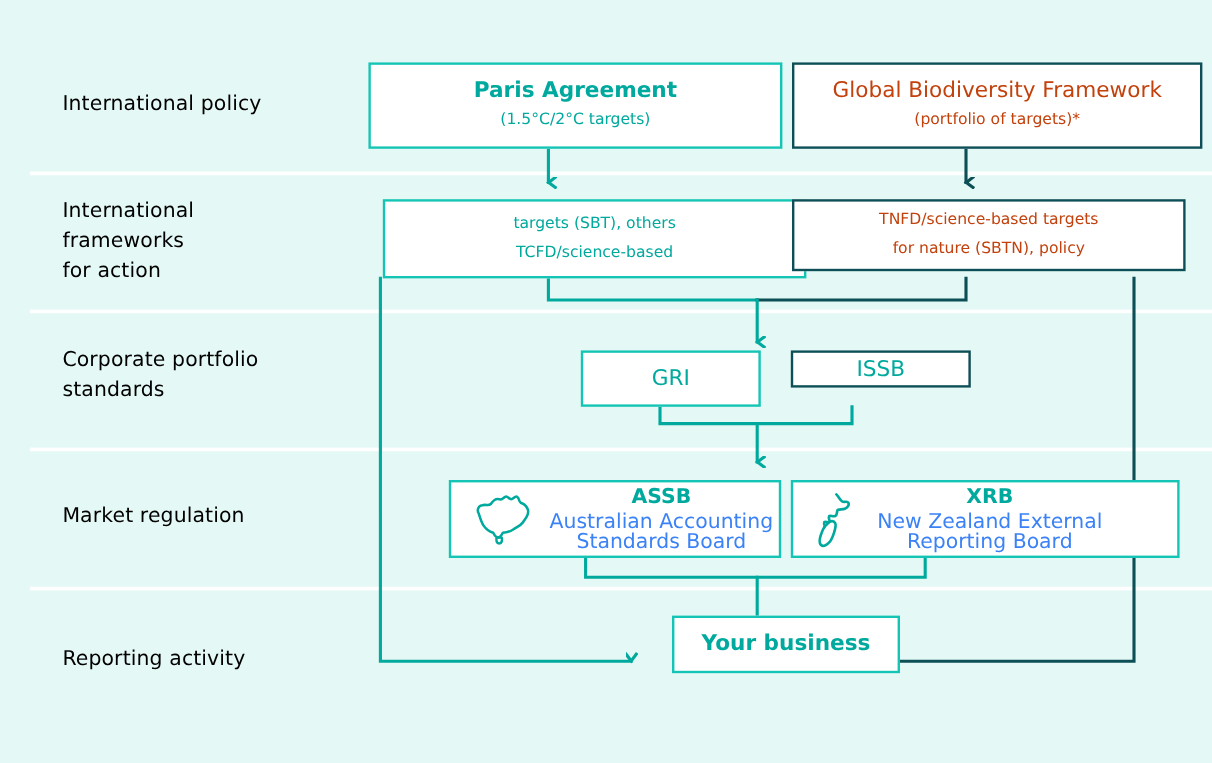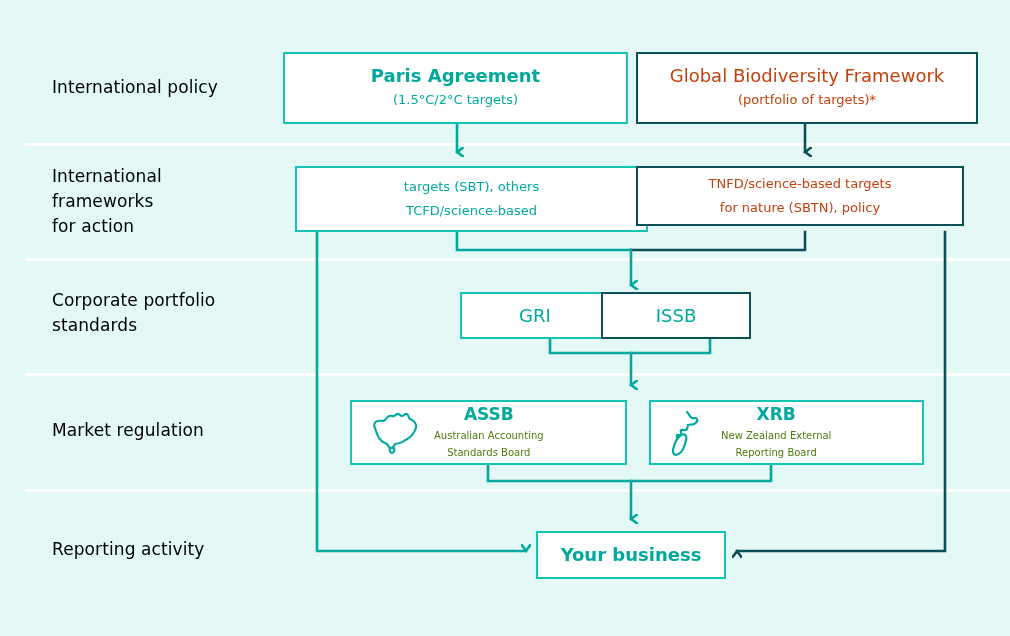--- a/index.html
+++ b/index.html
@@ -19,37 +19,38 @@
     position:absolute;left:52px;
     color:#000000;font-size:17px;line-height:25px;
     letter-spacing:.1px;white-space:pre-line;
   }
 
   
   .box{
     position:absolute;background:#ffffff;box-sizing:border-box;
     display:flex;align-items:center;justify-content:center;
     text-align:center;
+    margin-left:24px;
   }
   .box.teal{border:2.5px solid #14c4b4;}
   .box.dark{border:2.5px solid #0d4f56;}
   .t-teal{color:#00a99d;}
   .t-dark{color:#c2410c;}
   .b-title{font-size:18px;line-height:24px;}
   .b-sub{font-size:13px;line-height:24px;}
   .strong{font-weight:bold;}
 
   .two-line{display:block;}
 
   
   .orgbox{justify-content:flex-start;padding-left:14px;gap:12px;text-align:center;}
   .orgbox svg{flex:0 0 auto;display:block;}
   .org-txt{line-height:1.25;}
   .org-abbr{font-size:17px;font-weight:bold;color:#00a99d;display:block;margin-bottom:1px;}
-  .org-name{font-size:10px;color:#4d7c0f;display:block;white-space:pre-line;line-height:17px;}
+  .org-name{font-size:17px;color:#3b82f6;display:block;white-space:pre-line;line-height:17px;}
 
   
   #wires{position:absolute;left:0;top:0;width:1010px;height:636px;pointer-events:none;}
 </style>
 </head>
 <body>
 
 <div id="stage">
 
   <div class="divider" style="top:143px"></div>
@@ -125,21 +126,21 @@
     <div>
       <span class="b-sub two-line t-dark">TNFD/science-based targets</span>
       <span class="b-sub two-line t-dark">for nature (SBTN), policy</span>
     </div>
   </div>
 
   <div class="box teal" style="left:460px;top:292px;width:150px;height:47px">
     <span class="b-title t-teal">GRI</span>
   </div>
 
-  <div class="box dark" style="left:601px;top:292px;width:150px;height:47px">
+  <div class="box dark" style="left:635px;top:292px;width:150px;height:31px">
     <span class="b-title t-teal">ISSB</span>
   </div>
 
   <div class="box teal orgbox" style="left:350px;top:400px;width:277px;height:65px">
     <svg width="56" height="50" viewBox="0 0 56 50">
       <path d="M9,20 C7,17 9,13 12,13 C15,12 17,14 19,12 C21,9 23,7 26,8
                C28,9 29,7 31,6 C33,5 34,8 36,8 C38,8 39,5 41,6
                C43,7 42,10 44,11 C47,12 49,14 50,17
                C51,21 48,24 46,27 C44,30 41,31 38,33
                C35,35 32,36 29,36 C28,38 27,40 25,40
@@ -147,36 +148,36 @@
                C11,27 10,23 9,20 Z" fill="none" stroke="#00a99d" stroke-width="2.1" stroke-linejoin="round" stroke-linecap="round"></path>
       <path d="M24,40 C23,42 24,45 26,45 C28,45 29,42 28,40 Z" fill="none" stroke="#00a99d" stroke-width="2.1" stroke-linejoin="round"></path>
     </svg>
     <span class="org-txt">
       <span class="org-abbr">ASSB</span>
       <span class="org-name">Australian Accounting
 Standards Board</span>
     </span>
   </div>
 
-  <div class="box teal orgbox" style="left:649px;top:400px;width:275px;height:65px">
+  <div class="box teal orgbox" style="left:635px;top:400px;width:324px;height:65px">
     <svg width="44" height="52" viewBox="0 0 44 52">
       <path d="M22,5 C24,7 25,10 27,11 C29,12 31,10 32,12
                C33,14 31,16 29,17 C27,18 25,17 23,18
                C22,20 23,22 21,23 C19,24 17,22 16,23
                C15,25 17,27 16,28 C15,29 13,27 12,28
                C11,30 13,31 12,32" fill="none" stroke="#00a99d" stroke-width="2.2" stroke-linejoin="round" stroke-linecap="round"></path>
       <path d="M13,31 C11,33 10,36 9,39 C8,42 7,45 9,47
                C11,49 14,47 16,45 C18,43 19,40 20,37
                C21,34 22,31 21,29 C20,27 18,27 16,28
                C15,29 14,30 13,31 Z" fill="none" stroke="#00a99d" stroke-width="2.2" stroke-linejoin="round" stroke-linecap="round"></path>
     </svg>
     <span class="org-txt">
       <span class="org-abbr">XRB</span>
       <span class="org-name">New Zealand External
 Reporting Board</span>
     </span>
   </div>
 
-  <div class="box teal" style="left:536px;top:531px;width:190px;height:48px">
+  <div class="box teal" style="left:536px;top:513px;width:190px;height:48px">
     <span class="b-title t-teal strong">Your business</span>
   </div>
 
 </div>
 
 </body></html>

